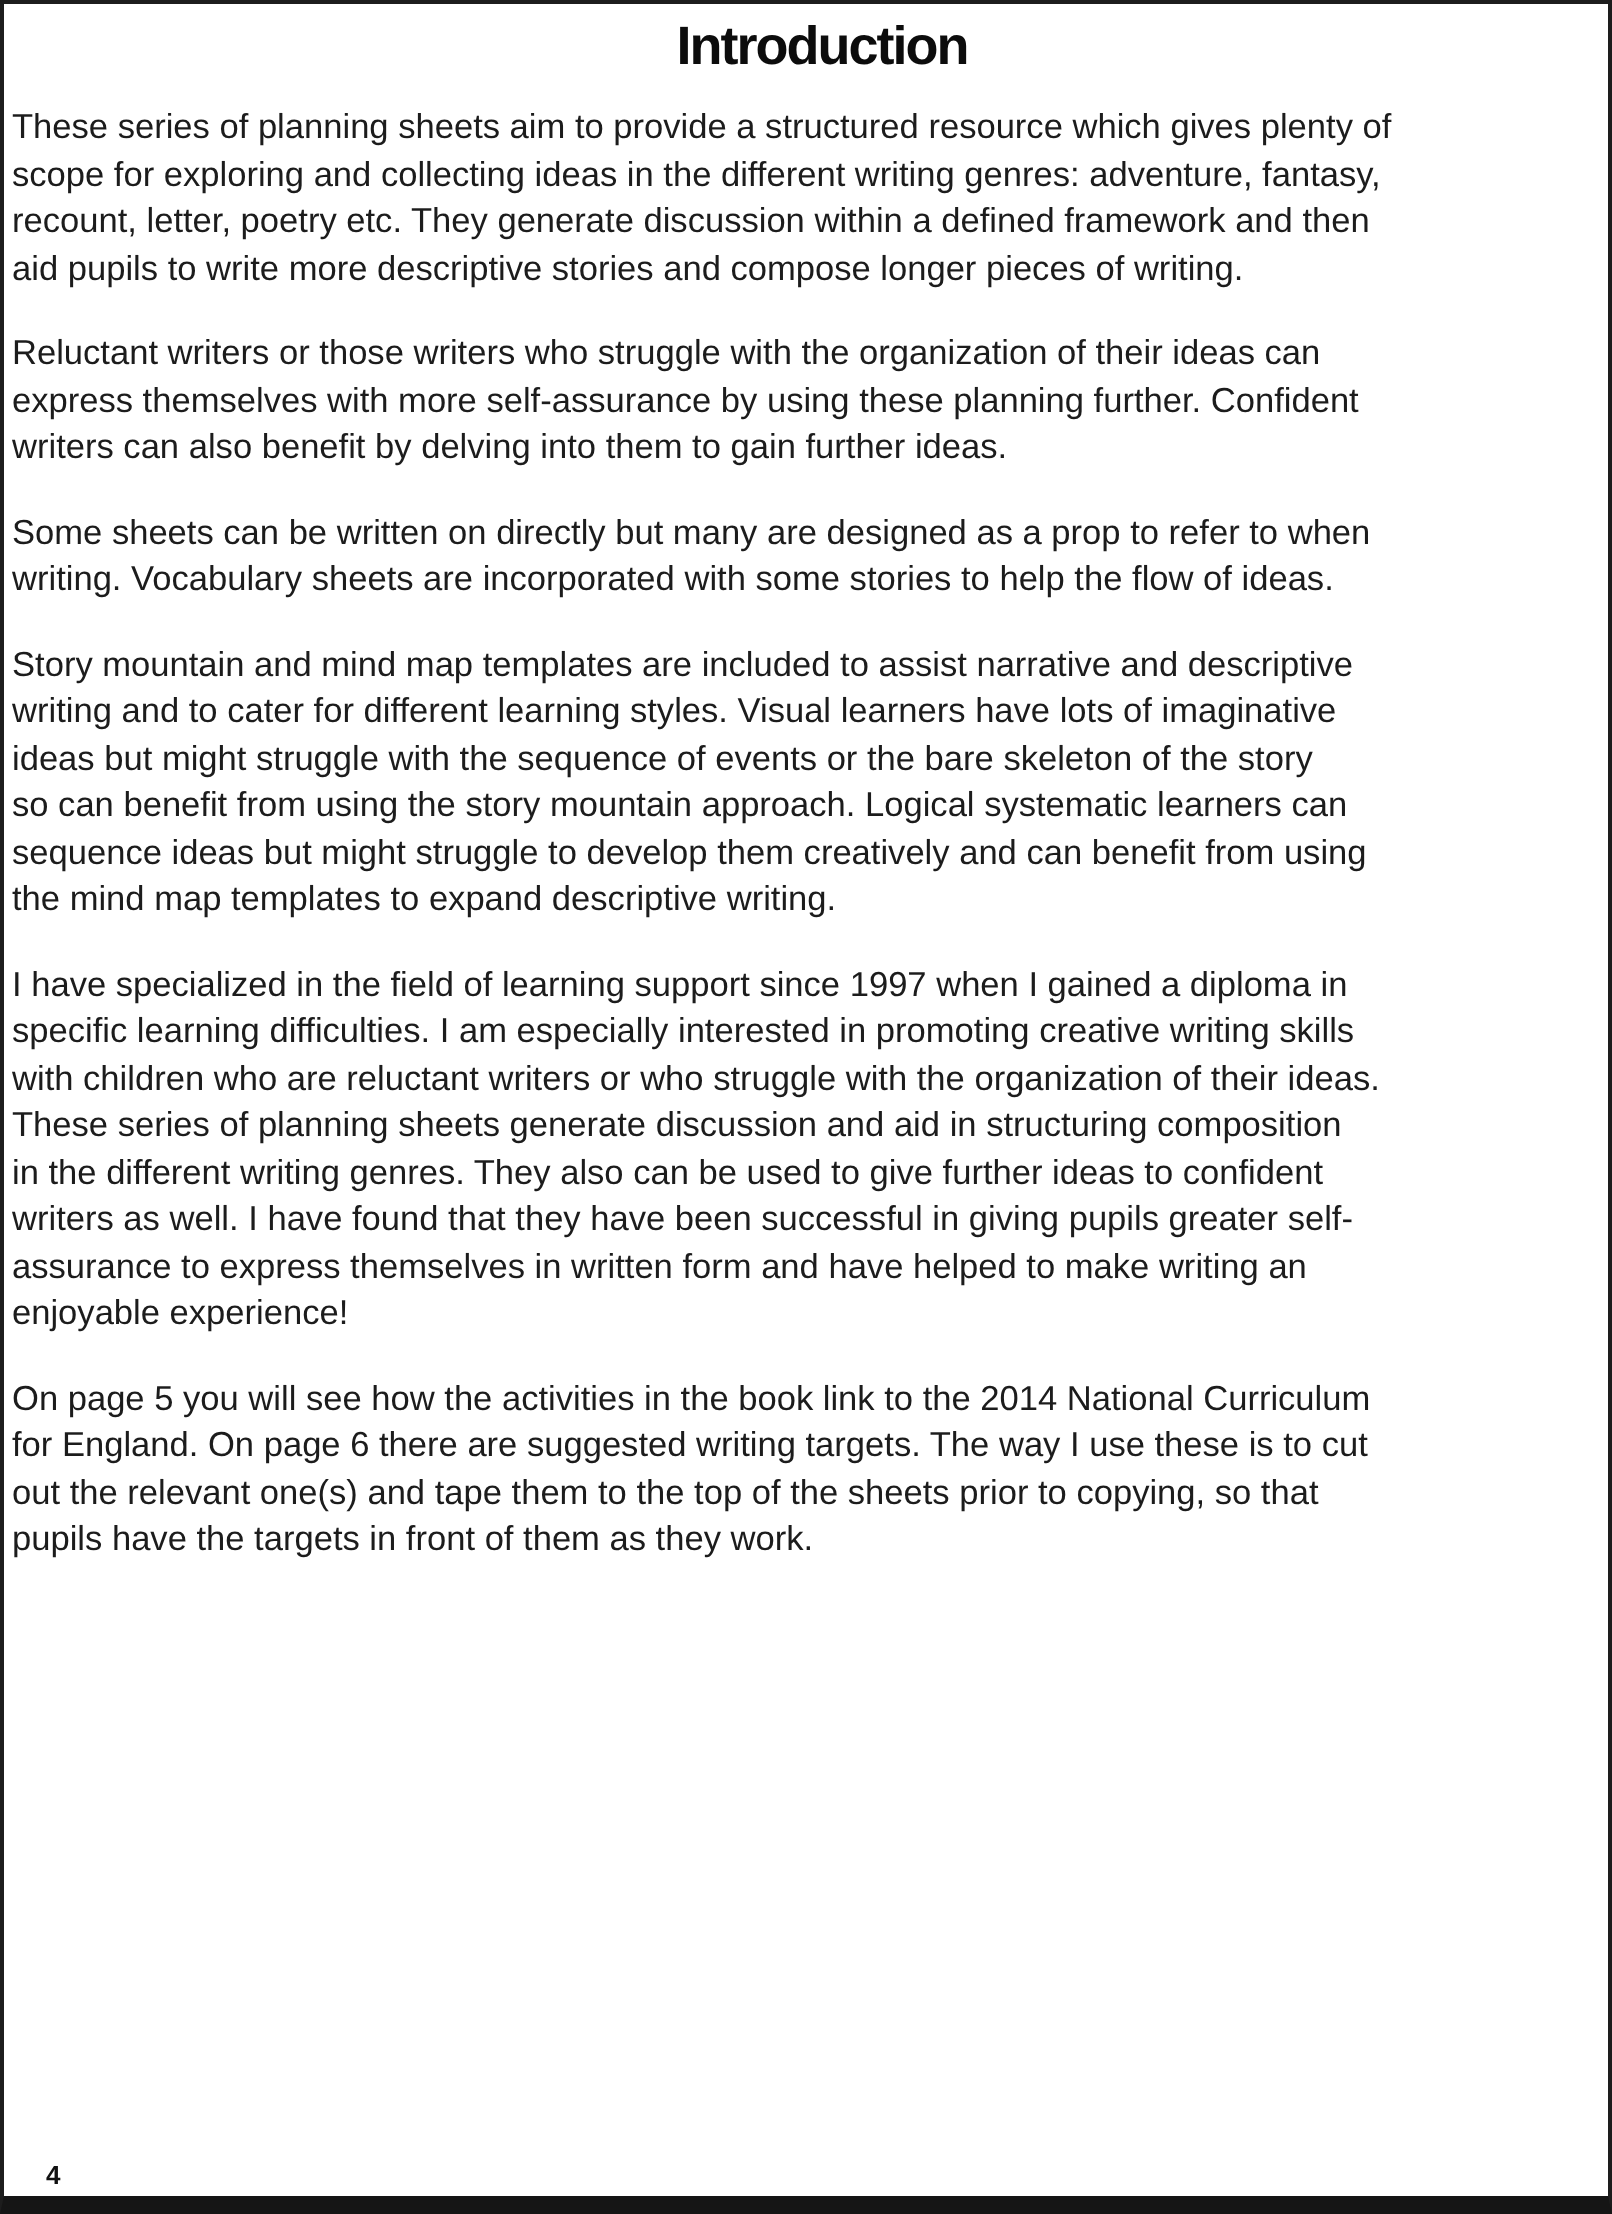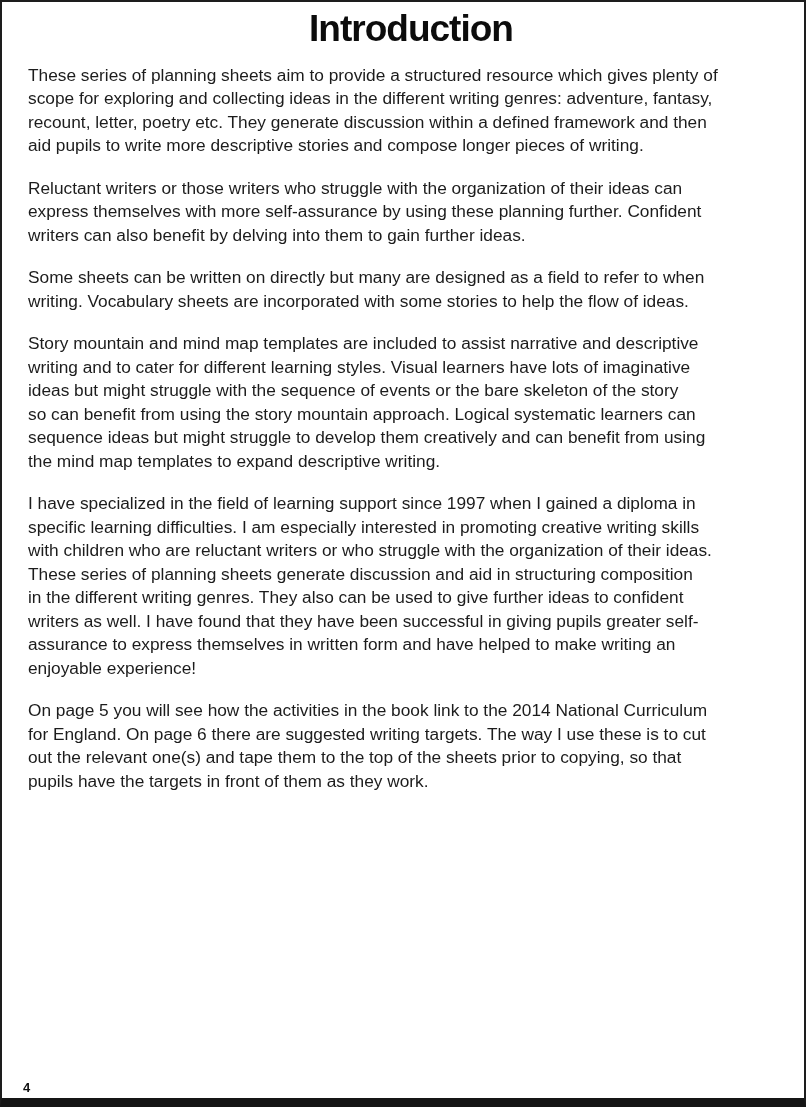--- a/index.html
+++ b/index.html
@@ -17,27 +17,27 @@
     border-bottom: 9px solid #151515;
     overflow: hidden;
     font-family: "Liberation Sans", sans-serif;
     color: #1a1a1a;
   }
   .title {
     margin: 6px 0 13px 16px;
     text-align: center;
     font-family: "Liberation Sans", "DejaVu Sans", sans-serif;
     font-weight: 800;
-    font-size: 37px;
+    font-size: 27px;
     letter-spacing: -1px;
     line-height: 1.15;
     color: #0c0c0c;
   }
   .body-text {
-    padding: 0 18px 0 26px;
+    padding: 0 18px 0 4px;
   }
   .body-text p {
     margin: 0 0 19px 0;
     font-size: 17.3px;
     line-height: 23.5px;
     white-space: pre-line;
     color: #1c1c1c;
   }
   .page-number {
     position: absolute;
@@ -55,21 +55,21 @@
   <h1 class="title">Introduction</h1>
 
   <div class="body-text" id="paragraph-container">
       <p>These series of planning sheets aim to provide a structured resource which gives plenty of
 scope for exploring and collecting ideas in the different writing genres: adventure, fantasy,
 recount, letter, poetry etc. They generate discussion within a defined framework and then
 aid pupils to write more descriptive stories and compose longer pieces of writing.</p>
       <p>Reluctant writers or those writers who struggle with the organization of their ideas can
 express themselves with more self-assurance by using these planning further. Confident
 writers can also benefit by delving into them to gain further ideas.</p>
-      <p>Some sheets can be written on directly but many are designed as a field to refer to when
+      <p>Some sheets can be written on directly but many are designed as a prop to refer to when
 writing. Vocabulary sheets are incorporated with some stories to help the flow of ideas.</p>
       <p>Story mountain and mind map templates are included to assist narrative and descriptive
 writing and to cater for different learning styles. Visual learners have lots of imaginative
 ideas but might struggle with the sequence of events or the bare skeleton of the story
 so can benefit from using the story mountain approach. Logical systematic learners can
 sequence ideas but might struggle to develop them creatively and can benefit from using
 the mind map templates to expand descriptive writing.</p>
       <p>I have specialized in the field of learning support since 1997 when I gained a diploma in
 specific learning difficulties. I am especially interested in promoting creative writing skills
 with children who are reluctant writers or who struggle with the organization of their ideas.

